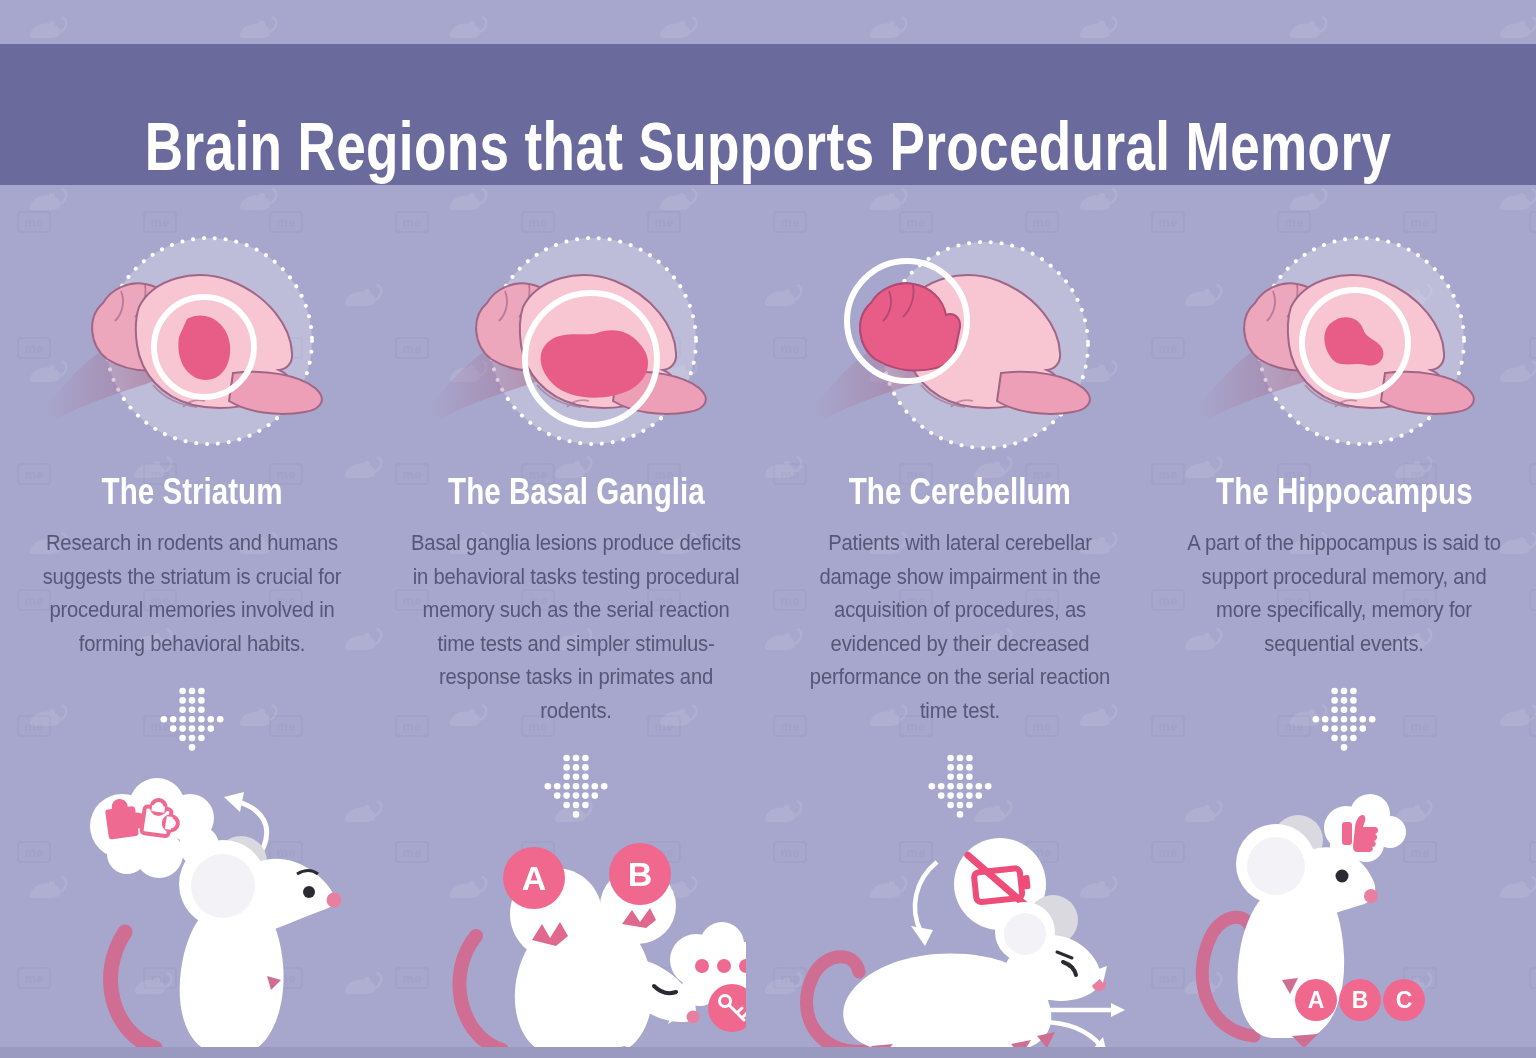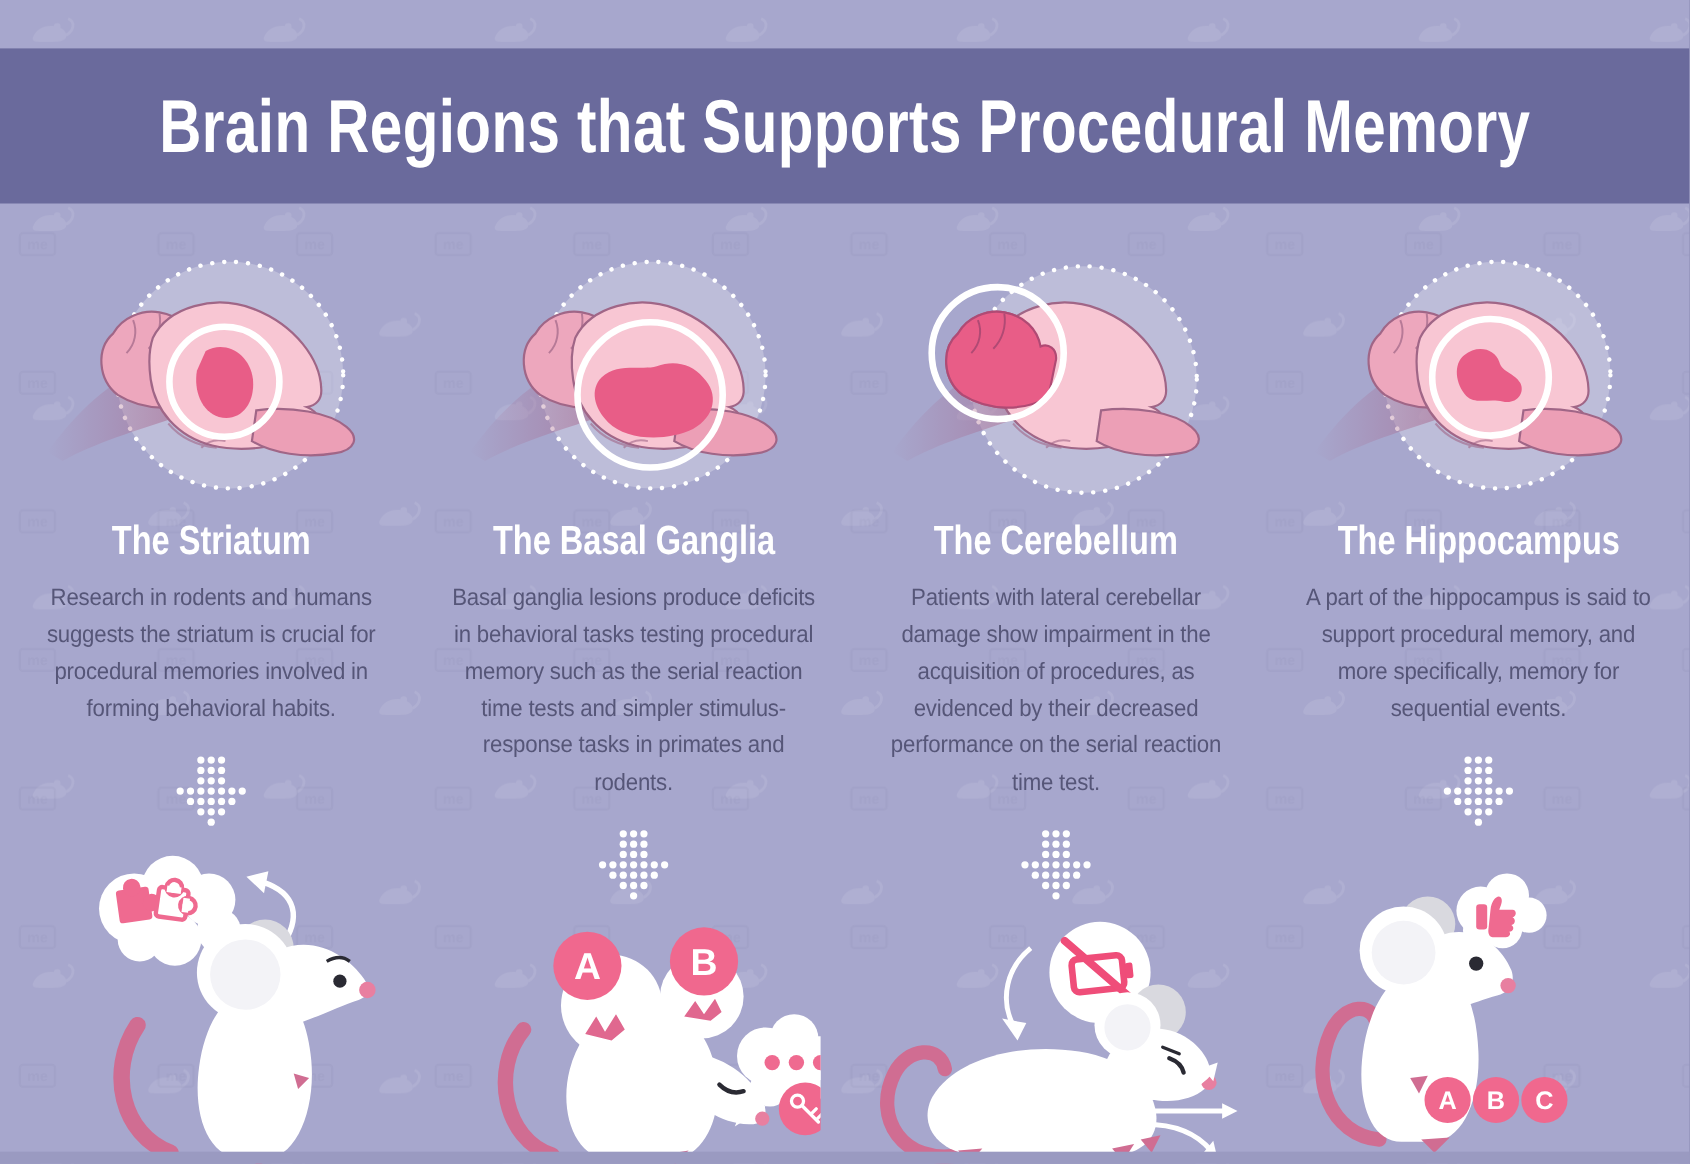--- a/index.html
+++ b/index.html
@@ -1,20 +1,20 @@
 <!DOCTYPE html>
 <html><head>
 <meta charset="utf-8">
 <style>
   html,body{margin:0;padding:0;background:#8e8eb5;}
   .poster{position:relative;width:1536px;height:1058px;overflow:hidden;
           background:#a7a7cd;font-family:"Liberation Sans",sans-serif;}
   .bg-layer{position:absolute;inset:0;z-index:0;}
   .banner{position:absolute;top:44px;left:0;width:100%;height:141px;
-          background:#6a6a9c;z-index:2;display:flex;align-items:center;justify-content:center;}
+          background:#6a6a9c;z-index:2;display:flex;align-items:flex-end;justify-content:center;}
   .banner h1{margin:0;color:#fff;font-size:68px;font-weight:800;white-space:nowrap;
              letter-spacing:.5px;transform:scaleX(.78);transform-origin:50% 50%;}
   .columns{position:absolute;top:185px;left:0;bottom:0;width:1536px;z-index:1;
            display:grid;grid-template-columns:repeat(4,384px);}
   .column{display:flex;flex-direction:column;align-items:center;text-align:center;}
   .brain-wrap{margin-top:36px;width:310px;height:240px;}
   .column h2{margin:10px 0 0 0;color:#fff;font-size:37px;font-weight:800;white-space:nowrap;
              transform:scaleX(.8);transform-origin:50% 50%;}
   .column p{margin:14px 0 0 0;width:354px;color:#565678;font-size:21.5px;line-height:1.56;
             font-weight:400;letter-spacing:-.2px;transform:scaleX(.94);transform-origin:50% 0;}

